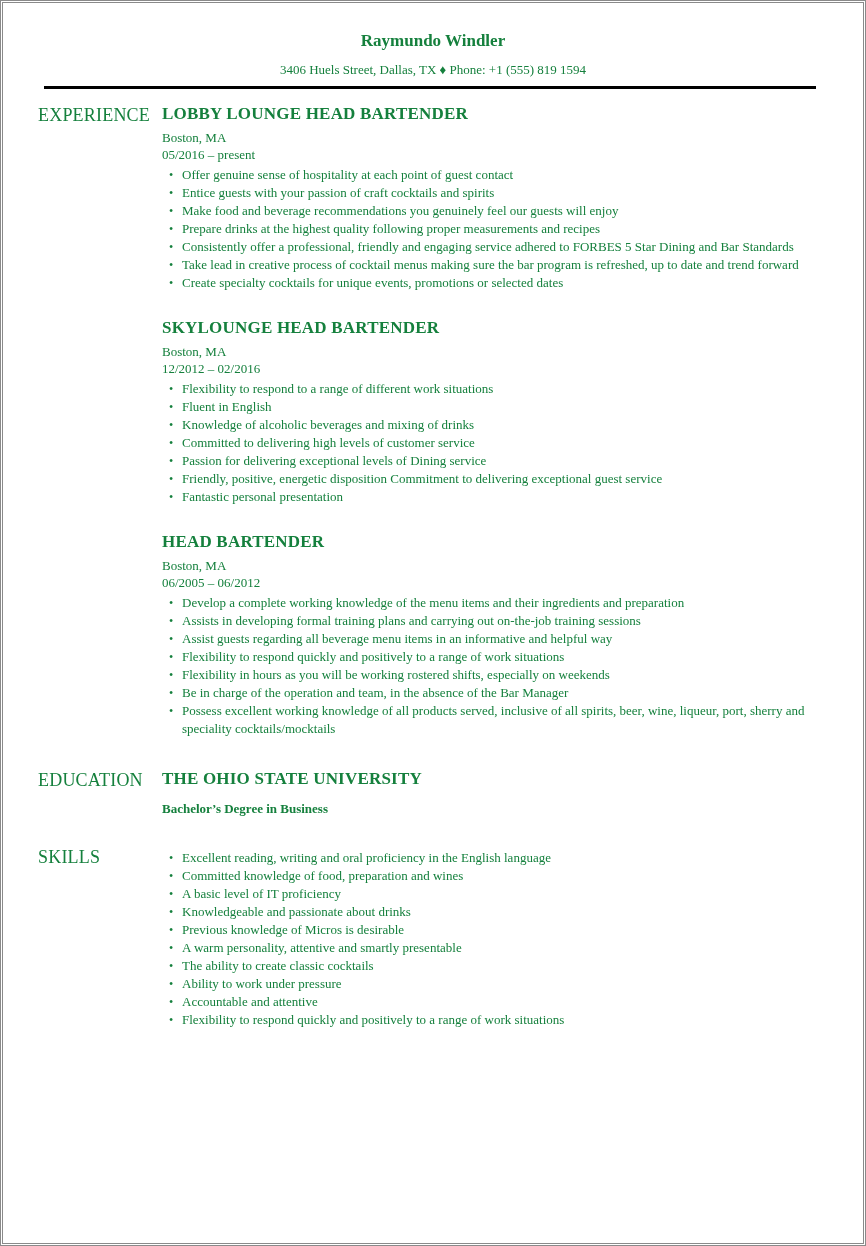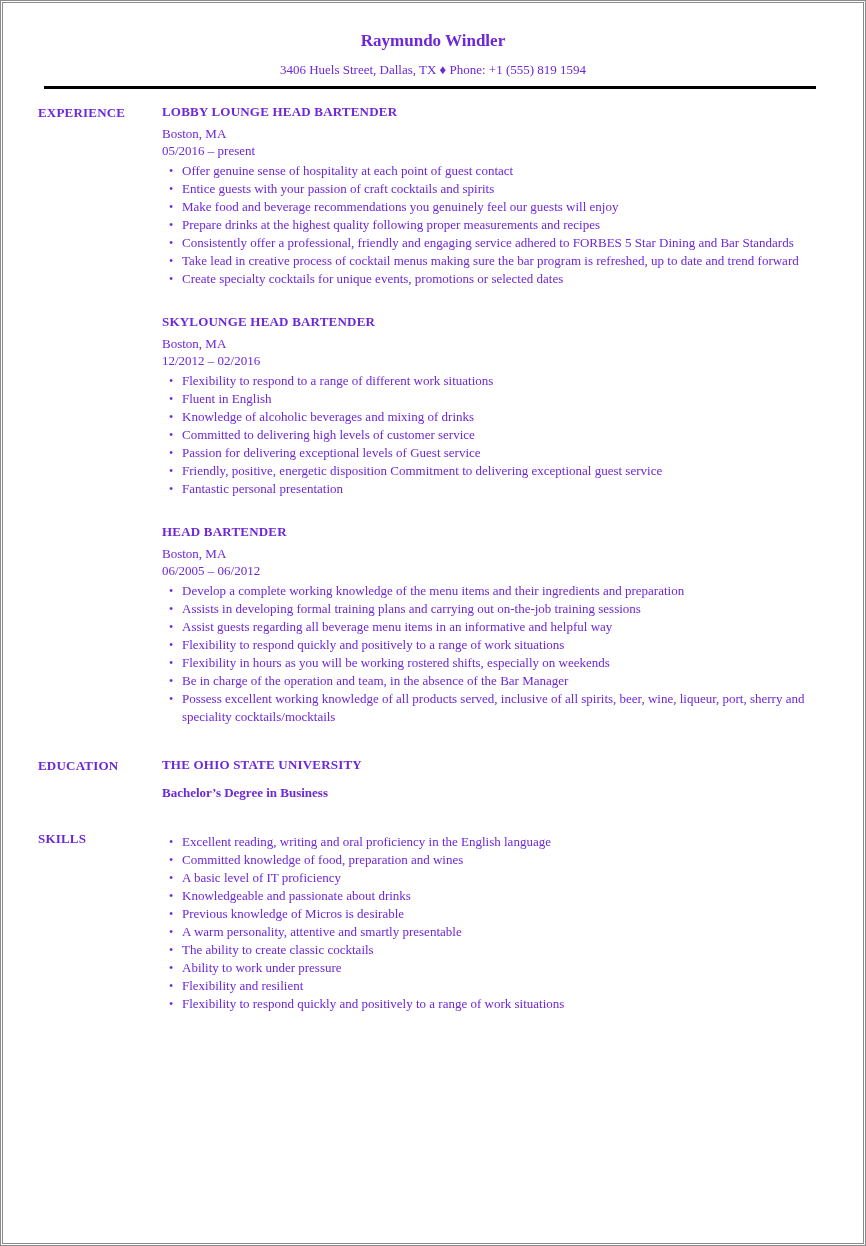--- a/index.html
+++ b/index.html
@@ -2,48 +2,48 @@
 <html><head>
 <meta charset="utf-8">
 <style>
   html, body { margin: 0; padding: 0; background: #fff; }
   .page {
     width: 866px;
     height: 1246px;
     box-sizing: border-box;
     border: 3px double #8a8a8a;
     background: #ffffff;
-    color: #6d28d9;
+    color: #15803d;
     font-family: "Liberation Serif", "DejaVu Serif", serif;
     overflow: hidden;
   }
   .header { text-align: center; padding-top: 28px; }
   .name { font-size: 17px; font-weight: bold; margin: 0; }
   .contact { font-size: 13px; font-weight: normal; margin-top: 11px; }
   .rule {
     height: 3px;
     background: #000;
     margin: 8px 47px 0 41px;
   }
   .row { display: flex; padding-left: 35px; }
   .row-experience { margin-top: 15px; }
   .row-education { margin-top: 31px; }
   .row-skills { margin-top: 29px; }
   .label {
     width: 124px;
     flex-shrink: 0;
-    font-size: 13px;
-    font-weight: bold;
+    font-size: 18px;
+    font-weight: normal;
     letter-spacing: 0.2px;
     padding-top: 1px;
   }
   .content { width: 650px; font-size: 13px; }
   .job { margin-bottom: 26px; }
   .job:last-child { margin-bottom: 0; }
-  .job-title, .school { font-size: 13px; font-weight: bold; margin: 0 0 5px 0; letter-spacing: 0.2px; }
+  .job-title, .school { font-size: 17px; font-weight: bold; margin: 0 0 5px 0; letter-spacing: 0.2px; }
   .loc { font-weight: normal; line-height: 17px; }
   .dates { line-height: 17px; }
   .degree { font-weight: bold; margin-top: 12px; }
   ul.bullets { list-style: none; margin: 3px 0 0 0; padding: 0; }
   ul.bullets li {
     position: relative;
     padding-left: 20px;
     line-height: 18px;
   }
   ul.bullets li::before {
@@ -86,21 +86,21 @@
 
       <article class="job">
         <h2 class="job-title">SKYLOUNGE HEAD BARTENDER</h2>
         <div class="loc">Boston, MA</div>
         <div class="dates">12/2012 – 02/2016</div>
         <ul class="bullets">
             <li>Flexibility to respond to a range of different work situations</li>
             <li>Fluent in English</li>
             <li>Knowledge of alcoholic beverages and mixing of drinks</li>
             <li>Committed to delivering high levels of customer service</li>
-            <li>Passion for delivering exceptional levels of Guest service</li>
+            <li>Passion for delivering exceptional levels of Dining service</li>
             <li>Friendly, positive, energetic disposition Commitment to delivering exceptional guest service</li>
             <li>Fantastic personal presentation</li>
           </ul>
       </article>
 
       <article class="job">
         <h2 class="job-title">HEAD BARTENDER</h2>
         <div class="loc">Boston, MA</div>
         <div class="dates">06/2005 – 06/2012</div>
         <ul class="bullets">
@@ -130,19 +130,19 @@
     <div class="content">
       <ul class="bullets">
           <li>Excellent reading, writing and oral proficiency in the English language</li>
           <li>Committed knowledge of food, preparation and wines</li>
           <li>A basic level of IT proficiency</li>
           <li>Knowledgeable and passionate about drinks</li>
           <li>Previous knowledge of Micros is desirable</li>
           <li>A warm personality, attentive and smartly presentable</li>
           <li>The ability to create classic cocktails</li>
           <li>Ability to work under pressure</li>
-          <li>Flexibility and resilient</li>
+          <li>Accountable and attentive</li>
           <li>Flexibility to respond quickly and positively to a range of work situations</li>
         </ul>
     </div>
   </section>
 
 </div>
 
 </body></html>

